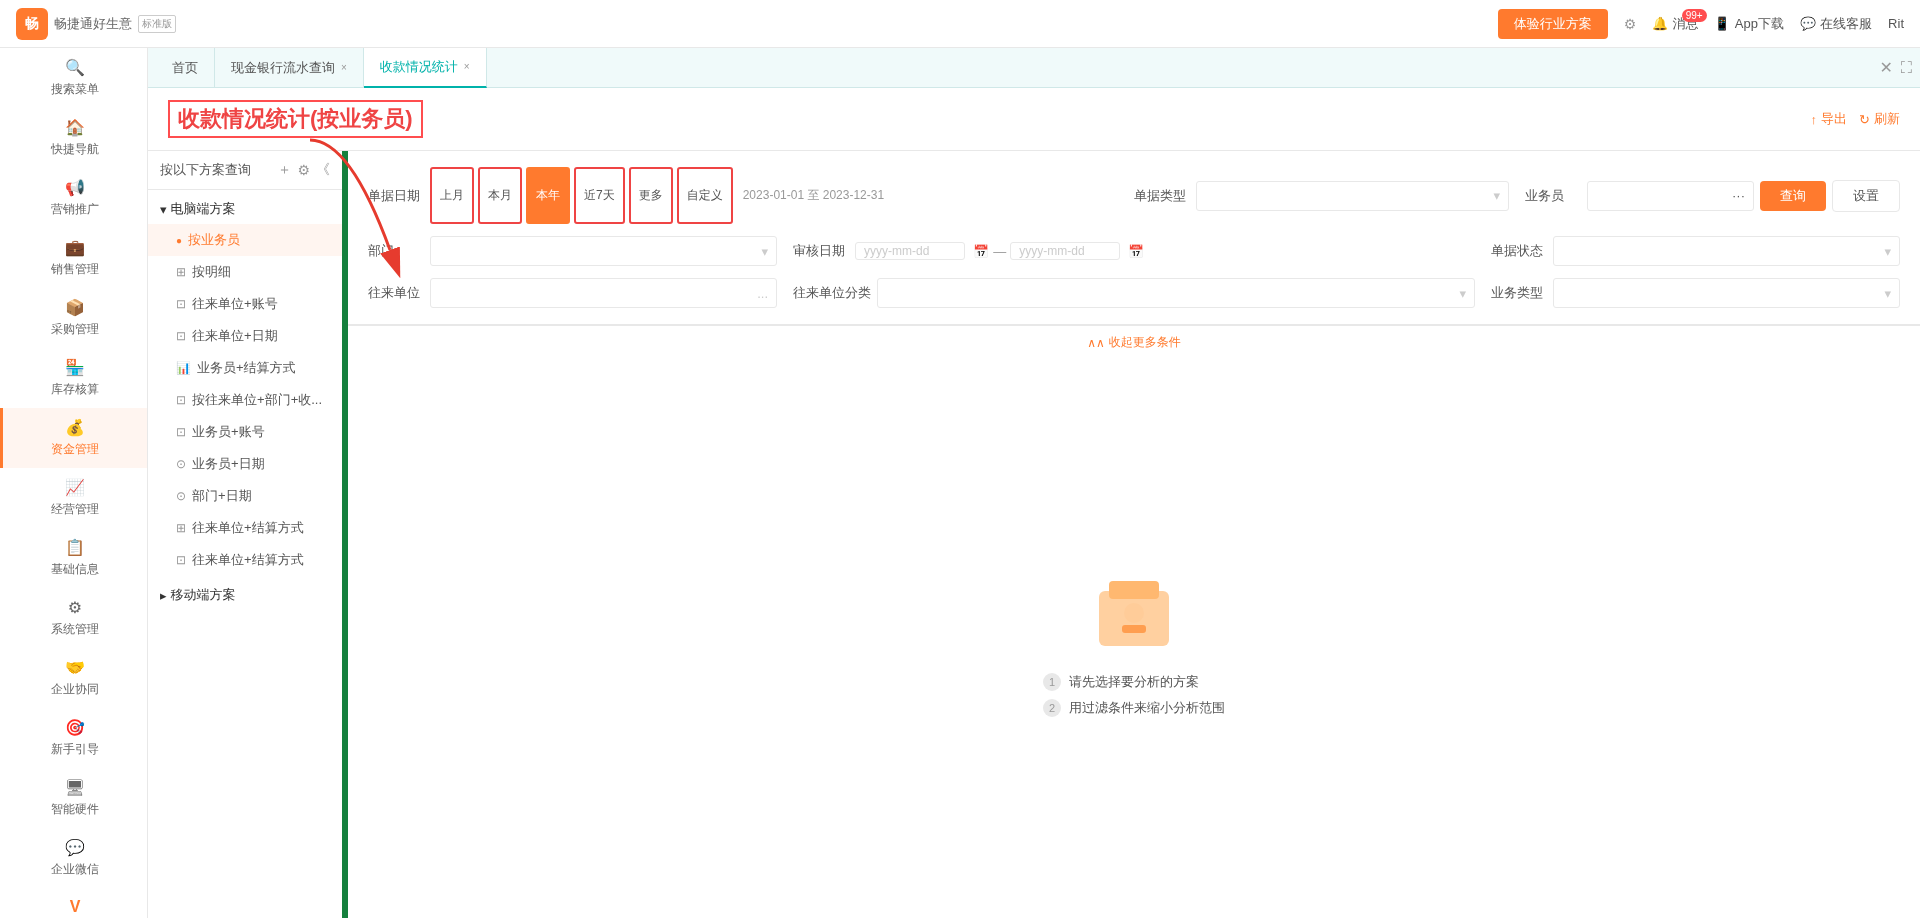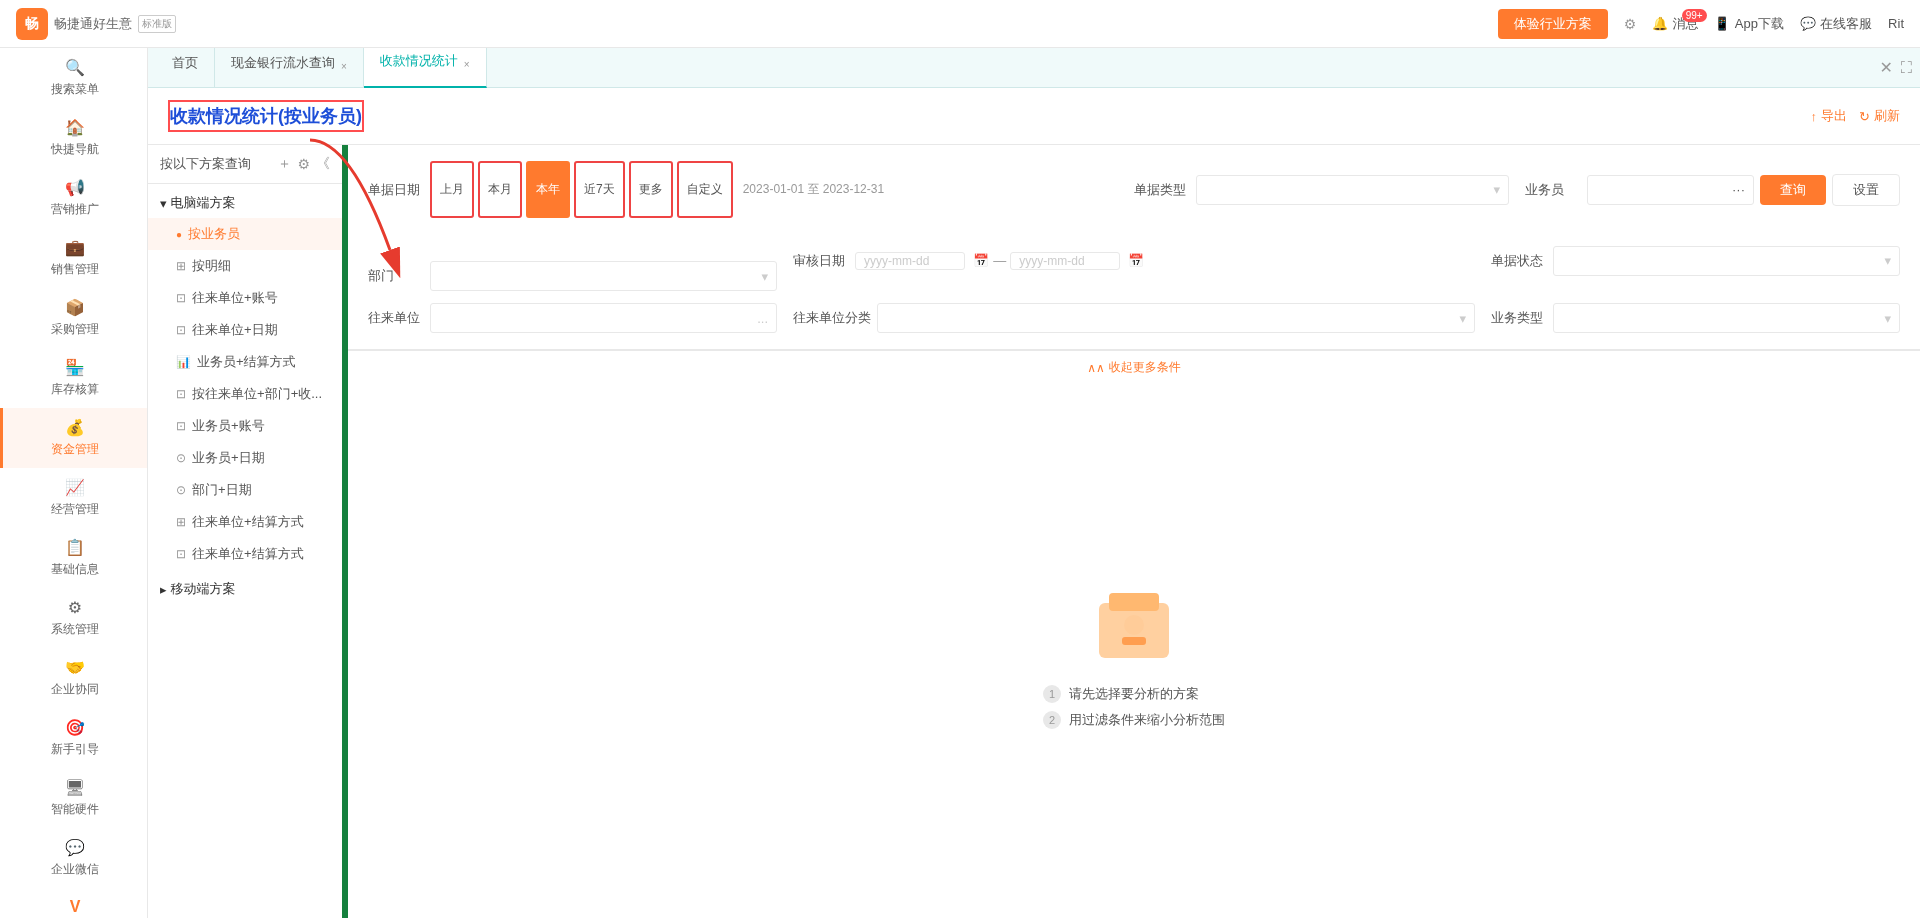--- a/index.html
+++ b/index.html
@@ -66,23 +66,23 @@
       display: flex;
       align-items: center;
       border-bottom: 1px solid #d0e8e8;
       flex-shrink: 0;
       padding: 0 8px;
       gap: 0;
       position: relative;
     }
     .tab-item {
       height: 40px;
-      padding: 16px 16px;
-      display: flex;
-      align-items: flex-end;
+      padding: 4px 16px;
+      display: flex;
+      align-items: center;
       gap: 6px;
       cursor: pointer;
       font-size: 13px;
       color: #555;
       border-right: 1px solid #d0e8e8;
       background: transparent;
     }
     .tab-item.active { background: #fff; color: #00b2aa; border-bottom: 2px solid #00b2aa; font-weight: 500; }
     .tab-item.home { color: #555; }
     .tab-close { font-size: 10px; color: #999; cursor: pointer; }
@@ -93,25 +93,25 @@
     .page-header {
       background: #fff;
       padding: 12px 20px;
       display: flex;
       align-items: center;
       justify-content: space-between;
       border-bottom: 1px solid #e8e8e8;
       flex-shrink: 0;
     }
     .page-title {
-      font-size: 18px;
+      font-size: 22px;
       font-weight: bold;
-      color: #1d4ed8;
+      color: #ef4444;
       border: 2px solid #ff4d4f;
-      padding: 2px 0;
+      padding: 2px 8px;
     }
     .page-actions { display: flex; align-items: center; gap: 12px; }
     .action-btn { display: flex; align-items: center; gap: 4px; color: #ff7a2e; cursor: pointer; font-size: 13px; }
 
     
     .content-body { display: flex; flex: 1; overflow: hidden; }
 
     
     .scheme-panel {
       width: 200px;
@@ -528,21 +528,21 @@
               <div class="filter-select" style="flex:1;">
                 <span></span>
                 <span>···</span>
               </div>
               <button class="query-btn">查询</button>
               <button class="setting-btn">设置</button>
             </div>
           </div>
 
           <div class="filter-row">
-            <div class="filter-item" style="flex:1.2;margin-top:31px;">
+            <div class="filter-item" style="flex:1.2;">
               <span class="filter-label">部门</span>
               <div class="filter-select" style="flex:1;">
                 <span></span>
                 <span class="select-arrow">▾</span>
               </div>
             </div>
             <div class="filter-item" style="flex:2;">
               <span class="filter-label">审核日期</span>
               <div class="filter-date-input">
                 <div class="date-input">

